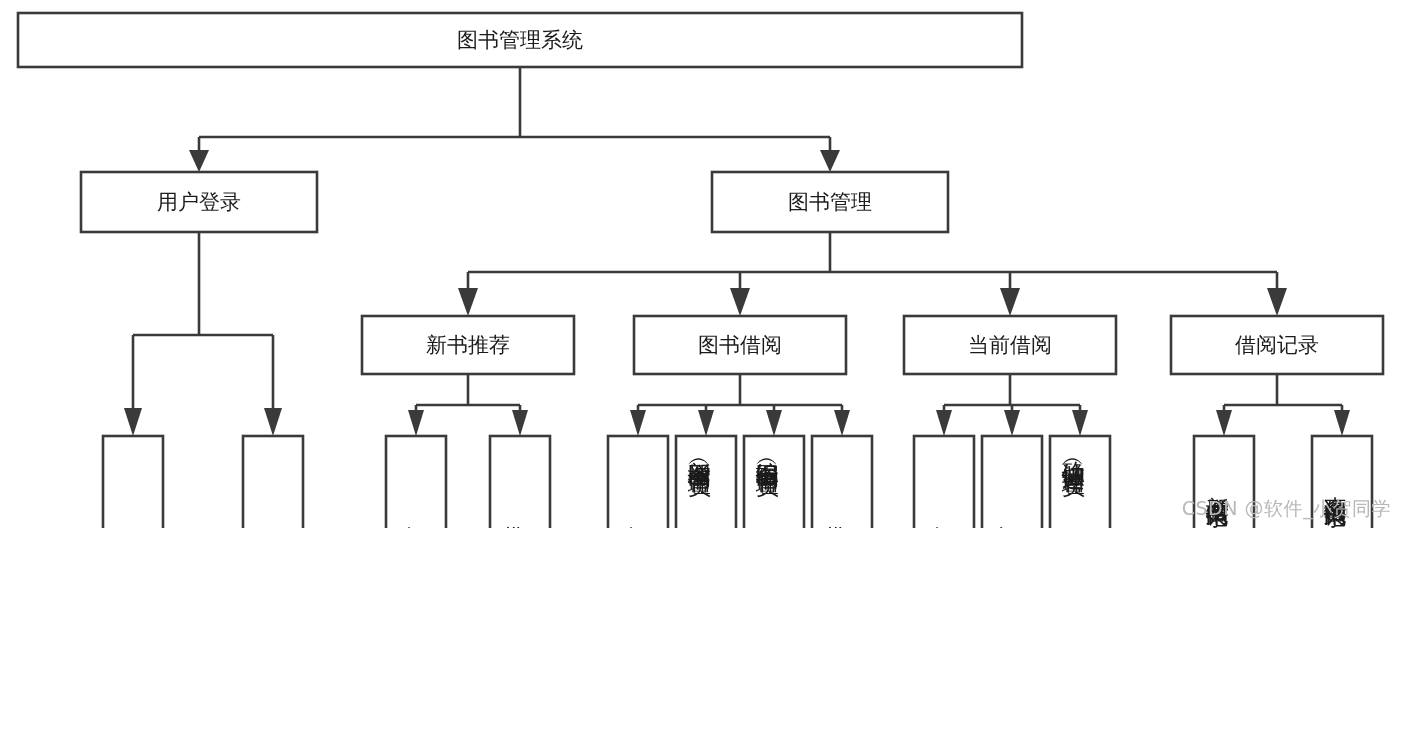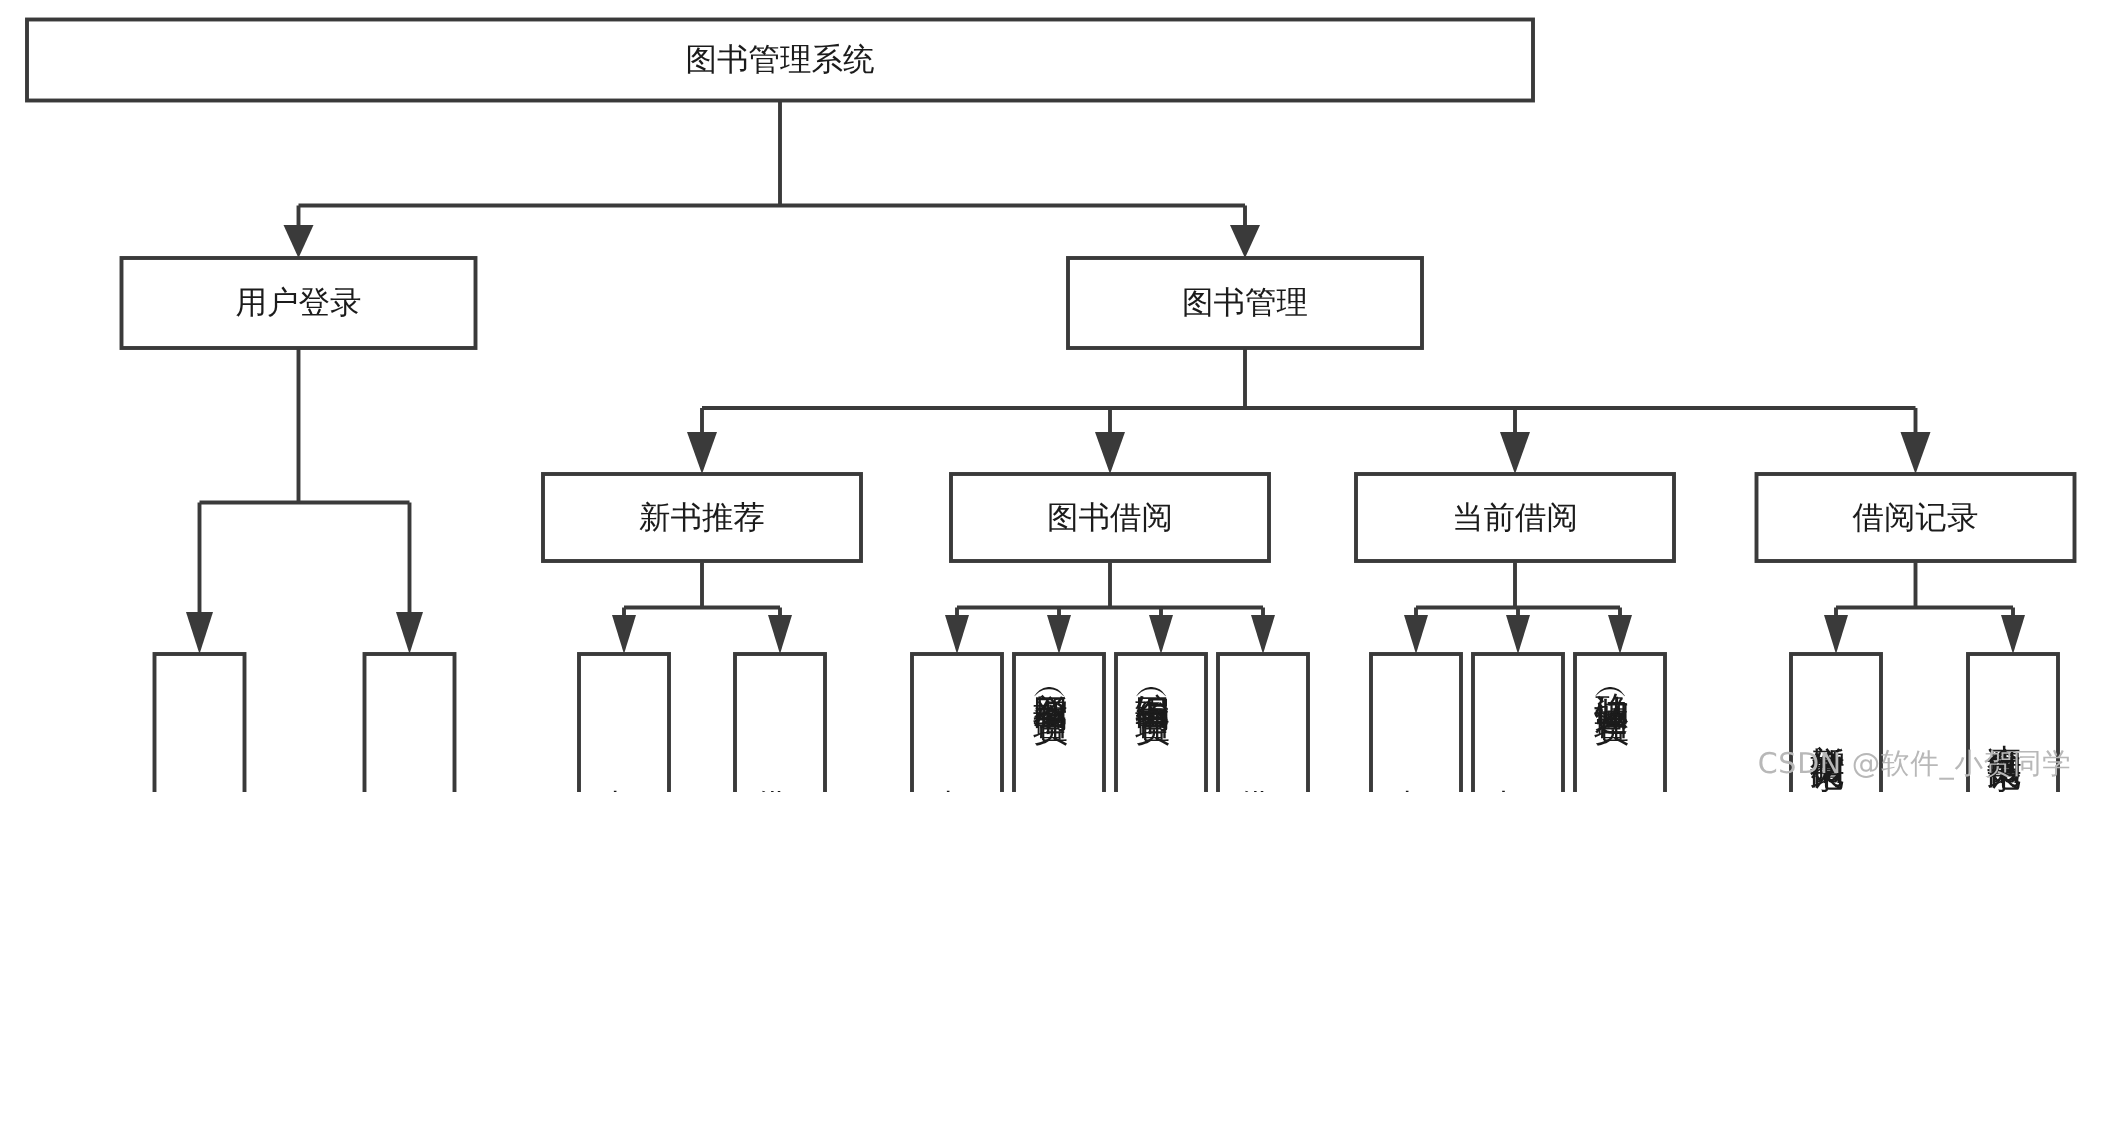--- a/index.html
+++ b/index.html
@@ -64,21 +64,21 @@
     font-family: "DejaVu Sans", "Liberation Sans", sans-serif;
     font-size: 23px;
     line-height: 1.08;
     letter-spacing: 2px;
     color: #1b1b1b;
     white-space: nowrap;
     text-align: start;
   }
   .watermark {
     position: absolute;
-    right: 24px;
+    right: 14px;
     bottom: 6px;
     font-family: "DejaVu Sans", "Liberation Sans", sans-serif;
     font-size: 19px;
     color: #b8b8b8;
     letter-spacing: 0.5px;
     white-space: nowrap;
     user-select: none;
   }
 </style>
 </head>

